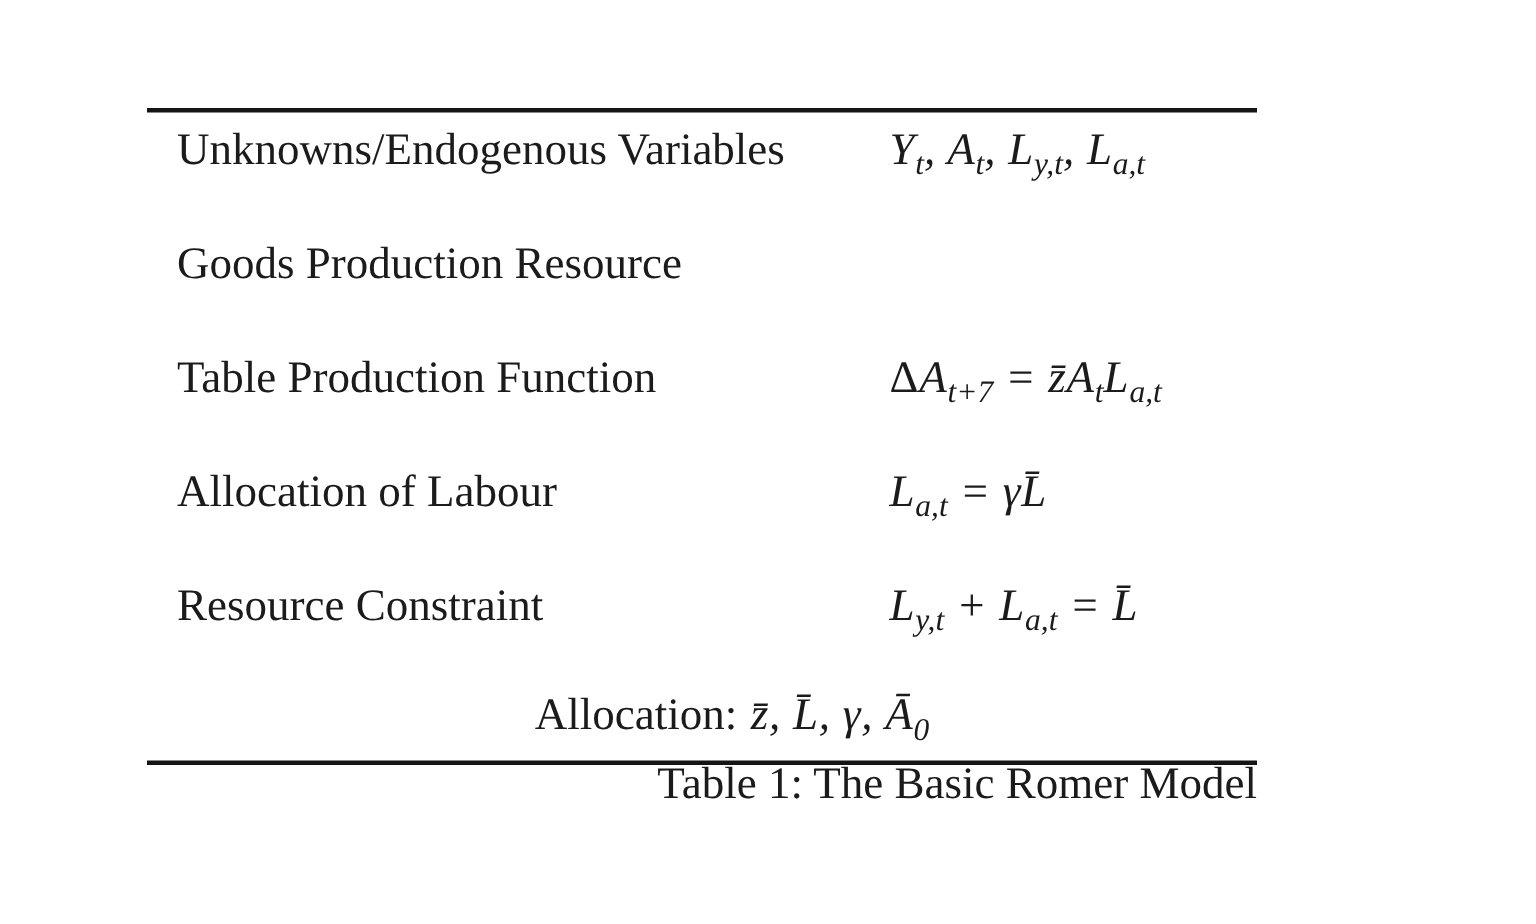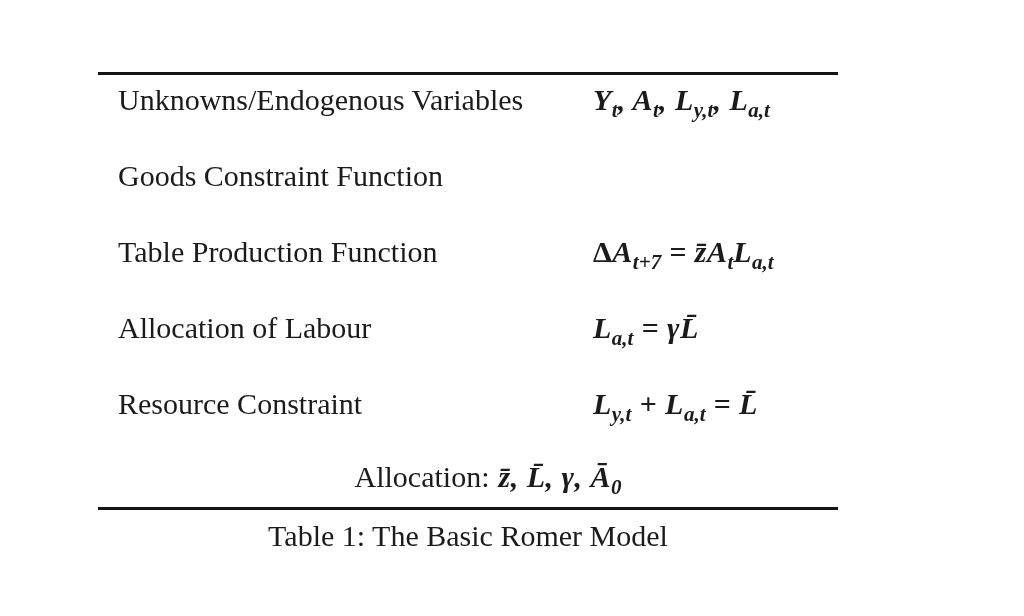--- a/index.html
+++ b/index.html
@@ -13,48 +13,48 @@
     overflow:hidden;
   }
   .rule{
     position:absolute;left:98px;width:740px;height:3px;
     background:#151515;
   }
   #rows{position:absolute;left:98px;top:76px;width:740px;}
   .row{position:relative;height:76px;}
   .row .label{position:absolute;left:20px;top:7px;white-space:nowrap;}
   .row .math{position:absolute;left:495px;top:7px;}
-  .math{font-style:italic;white-space:nowrap;letter-spacing:0.5px;font-weight:bold;}
+  .math{font-style:italic;white-space:nowrap;letter-spacing:0.5px;}
   .math .rm{font-style:normal;}
   sub{font-size:70%;line-height:0;letter-spacing:0;}
   .params{
     position:absolute;left:98px;top:460px;width:740px;
     text-align:center;padding-left:40px;box-sizing:border-box;
     white-space:nowrap;
   }
   .params .math{margin-left:9px;text-align:center;}
   .caption{
-    position:absolute;left:98px;top:519px;width:740px;
-    text-align:center;white-space:nowrap;
+    position:absolute;left:98px;top:506px;width:740px;
+    text-align:right;white-space:nowrap;
   }
 </style>
 </head>
 <body>
 
 <div class="page">
 
   <div class="rule" style="top:72px"></div>
 
   <div id="rows">
       <div class="row">
         <span class="label">Unknowns/Endogenous Variables</span>
         <span class="math">Y<sub>t</sub>, A<sub>t</sub>, L<sub>y,t</sub>, L<sub>a,t</sub></span>
       </div>
       <div class="row">
-        <span class="label">Goods Constraint Function</span>
+        <span class="label">Goods Production Resource</span>
       </div>
       <div class="row">
         <span class="label">Table Production Function</span>
         <span class="math"><span class="rm">Δ</span>A<sub>t+7</sub> = z̄A<sub>t</sub>L<sub>a,t</sub></span>
       </div>
       <div class="row">
         <span class="label">Allocation of Labour</span>
         <span class="math">L<sub>a,t</sub> = γL̄</span>
       </div>
       <div class="row">

